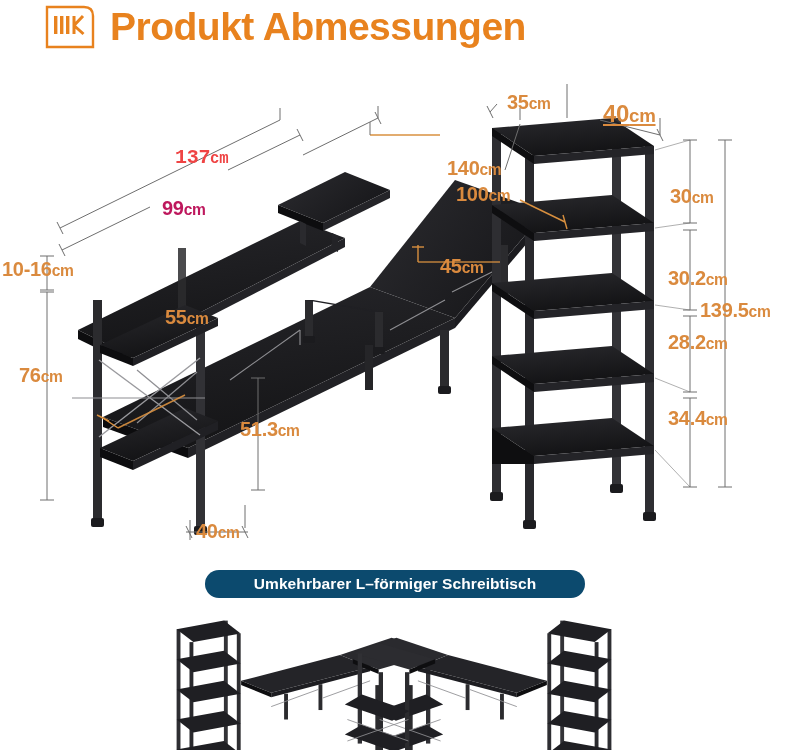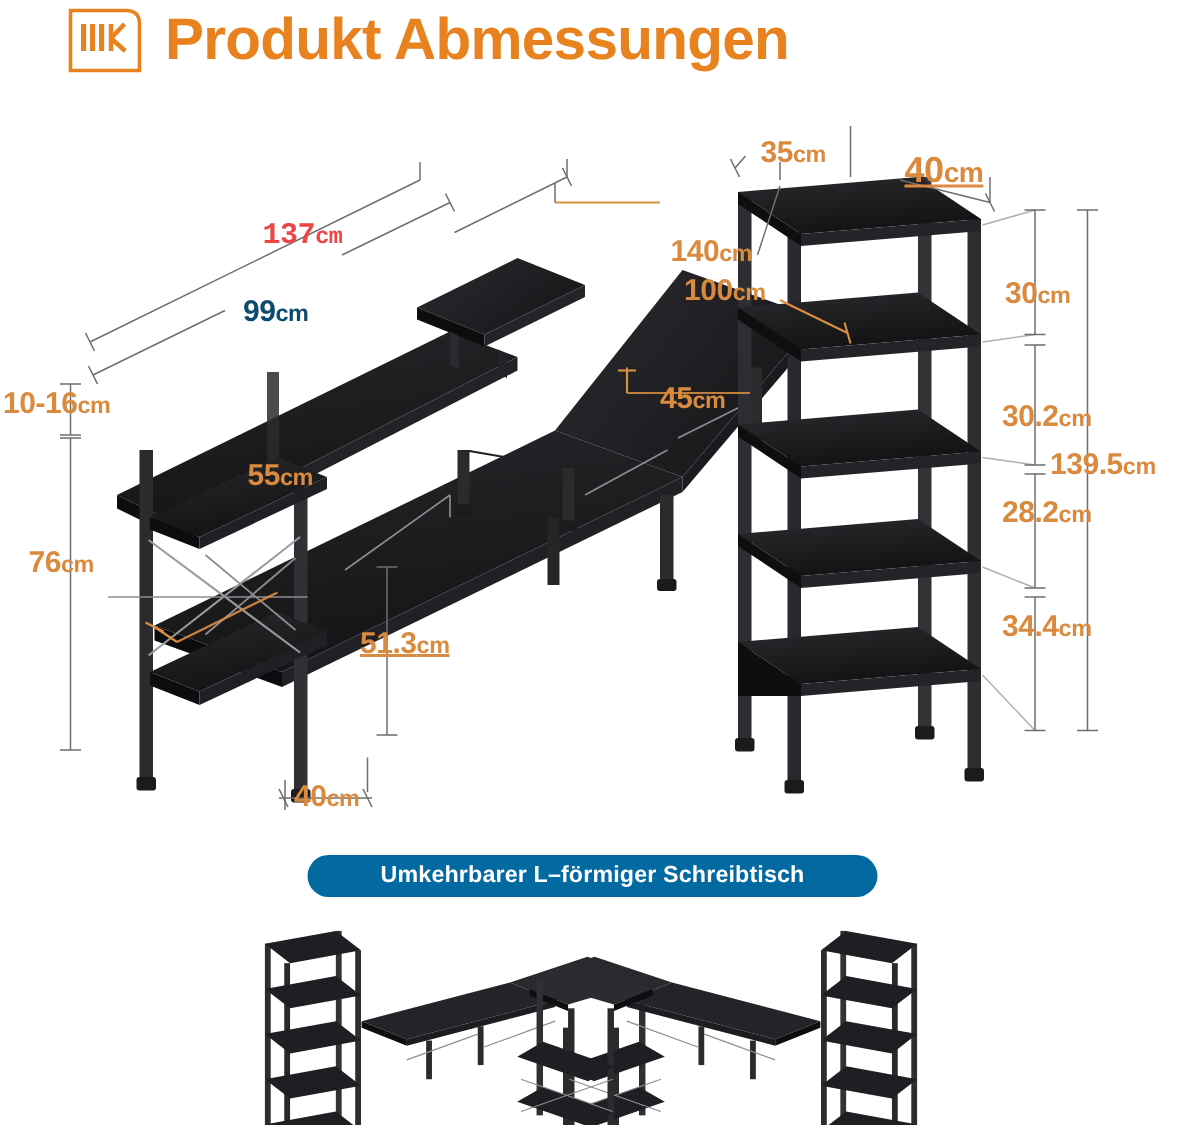--- a/index.html
+++ b/index.html
@@ -328,35 +328,35 @@
         <rect x="16" y="12" width="3.4" height="18" fill="#E8821E"></rect>
         <rect x="22" y="12" width="3.4" height="18" fill="#E8821E"></rect>
         <path d="M30,12 L30,30 M30,21.5 L39,12 M30,21.5 L39.5,30" stroke="#E8821E" stroke-width="3" fill="none"></path>
       </svg>
     </div>
     <div class="title" style="color: rgb(232, 130, 30);">Produkt Abmessungen</div>
   </div>
 
   <div id="dim-layer">
       <div class="dim" style="left: 175px; top: 148px; font-size: 20px; color: #ef4444; font-family: Liberation Mono, monospace;"><span>137</span><span class="u">cm</span></div>
-      <div class="dim" style="left: 162px; top: 198px; font-size: 20px; color: #0c4a6e;"><span>99</span><span class="u">cm</span></div>
+      <div class="dim" style="left: 162px; top: 198px; font-size: 20px; color: #be185d;"><span>99</span><span class="u">cm</span></div>
       <div class="dim" style="left: 2px; top: 259px; font-size: 20px; color: rgb(218, 138, 62);"><span>10-16</span><span class="u">cm</span></div>
       <div class="dim" style="left: 125px; top: 307px; font-size: 20px; color: rgb(218, 138, 62); margin-left: 40px;"><span>55</span><span class="u">cm</span></div>
       <div class="dim" style="left: 19px; top: 365px; font-size: 20px; color: rgb(218, 138, 62);"><span>76</span><span class="u">cm</span></div>
-      <div class="dim" style="left: 240px; top: 419px; font-size: 20px; color: rgb(218, 138, 62); text-decoration: underline;"><span>51.3</span><span class="u">cm</span></div>
+      <div class="dim" style="left: 240px; top: 419px; font-size: 20px; color: rgb(218, 138, 62);"><span>51.3</span><span class="u">cm</span></div>
       <div class="dim" style="left: 196px; top: 521px; font-size: 20px; color: rgb(218, 138, 62);"><span>40</span><span class="u">cm</span></div>
       <div class="dim" style="left: 447px; top: 158px; font-size: 20px; color: rgb(218, 138, 62);"><span>140</span><span class="u">cm</span></div>
       <div class="dim" style="left: 456px; top: 184px; font-size: 20px; color: rgb(218, 138, 62);"><span>100</span><span class="u">cm</span></div>
       <div class="dim" style="left: 440px; top: 256px; font-size: 20px; color: rgb(218, 138, 62);"><span>45</span><span class="u">cm</span></div>
       <div class="dim" style="left: 507px; top: 92px; font-size: 20px; color: rgb(218, 138, 62);"><span>35</span><span class="u">cm</span></div>
       <div class="dim" style="left: 603px; top: 102px; font-size: 24px; color: rgb(218, 138, 62); text-decoration: underline;"><span>40</span><span class="u">cm</span></div>
       <div class="dim" style="left: 670px; top: 186px; font-size: 20px; color: rgb(218, 138, 62);"><span>30</span><span class="u">cm</span></div>
       <div class="dim" style="left: 668px; top: 268px; font-size: 20px; color: rgb(218, 138, 62);"><span>30.2</span><span class="u">cm</span></div>
       <div class="dim" style="left: 700px; top: 300px; font-size: 20px; color: rgb(218, 138, 62);"><span>139.5</span><span class="u">cm</span></div>
       <div class="dim" style="left: 668px; top: 332px; font-size: 20px; color: rgb(218, 138, 62);"><span>28.2</span><span class="u">cm</span></div>
       <div class="dim" style="left: 668px; top: 408px; font-size: 20px; color: rgb(218, 138, 62);"><span>34.4</span><span class="u">cm</span></div>
     </div>
 
-  <div class="banner" style="background: #0369a1; color: rgb(255, 255, 255);">
+  <div class="banner" style="background: #0c4a6e; color: rgb(255, 255, 255);">
     <span>Umkehrbarer L–förmiger Schreibtisch</span>
   </div>
 
 </div>
 
 </body></html>

